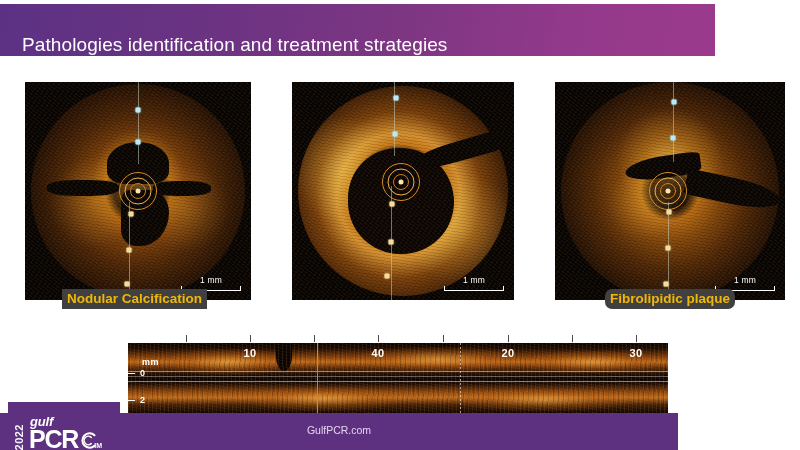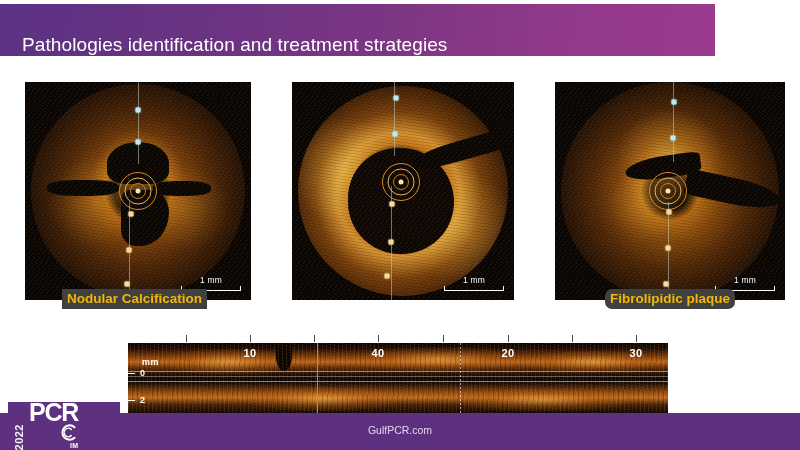--- a/index.html
+++ b/index.html
@@ -254,21 +254,21 @@
   .vcursor { position: absolute; top: 0; width: 1px; height: 100%; }
   .vc-teal { background: #3fb9a8; }
   .vc-dot {
     background: repeating-linear-gradient(to bottom, rgba(220,200,200,.75) 0 2px, rgba(0,0,0,0) 2px 4px);
   }
 
   
   .footer {
     position: absolute;
     left: 0; bottom: 0;
-    width: 800px; height: 37px;
+    width: 678px; height: 37px;
     background: #5d3080;
   }
   .footer-text {
     position: absolute;
     left: 0; right: 0; top: 11px;
     text-align: center;
     color: #e4d6ef;
     font-size: 10.5px;
   }
   
@@ -295,21 +295,21 @@
   .logo-main { display: flex; flex-direction: column; line-height: 1; }
   .logo-gulf {
     color: #ffffff;
     font-size: 13px;
     font-style: italic;
     font-weight: bold;
     letter-spacing: -.2px;
     margin-bottom: 1px;
     padding-left: 1px;
   }
-  .logo-row { display: flex; align-items: flex-end; flex-direction: column; }
+  .logo-row { display: flex; align-items: flex-end; }
   .logo-pcr {
     color: #ffffff;
     font-size: 25px;
     font-weight: bold;
     letter-spacing: -1.2px;
     line-height: .85;
   }
   .logo-c {
     position: relative;
     width: 19px; height: 19px;

